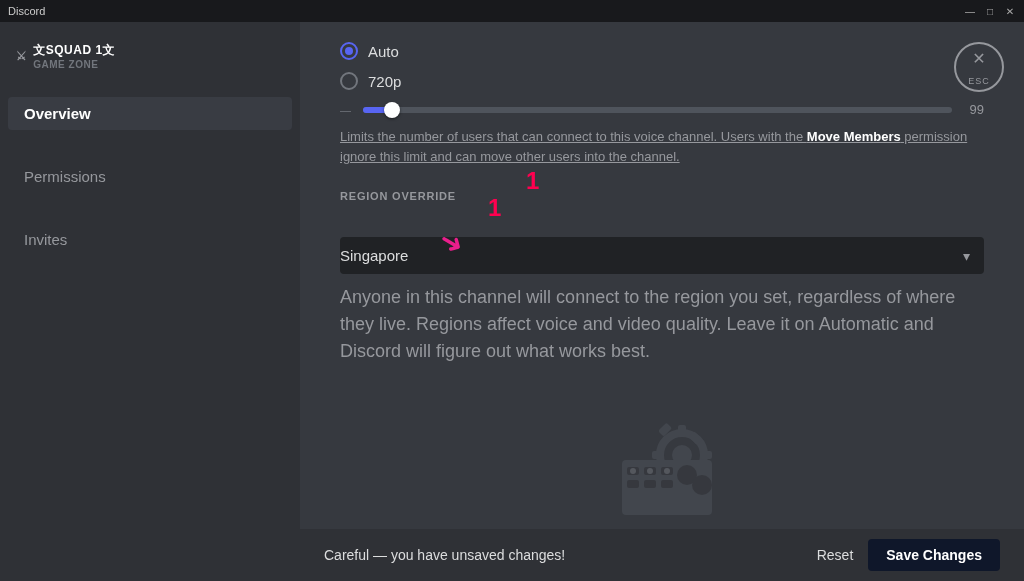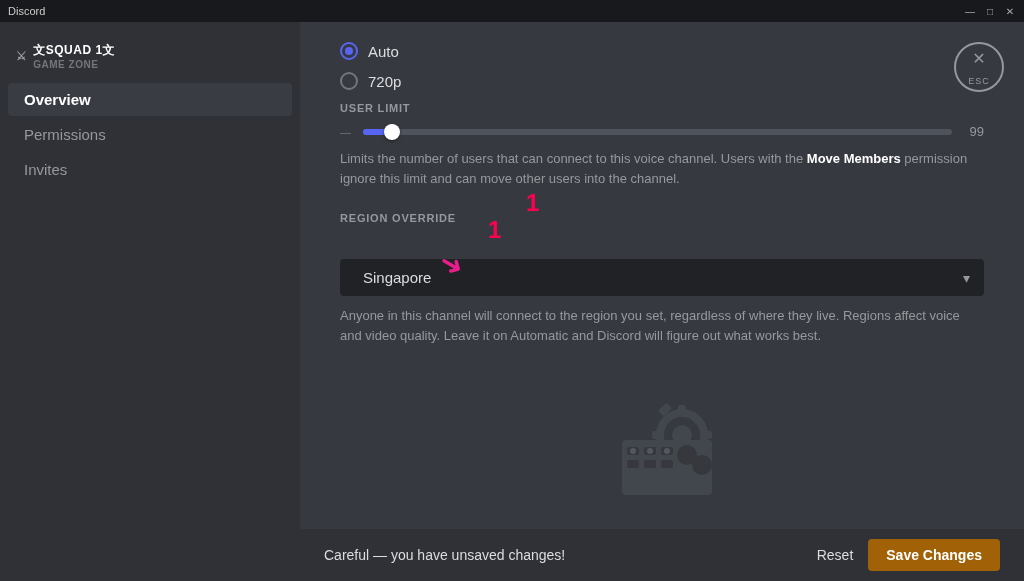--- a/index.html
+++ b/index.html
@@ -60,21 +60,21 @@
       letter-spacing: 0.5px;
     }
     .server-icon { font-size: 12px; }
     .server-name { color: #ffffff; font-size: 12px; }
     .server-subtitle { color: #72767d; font-size: 10px; }
 
     .nav-item {
       padding: 8px 16px;
       cursor: pointer;
       border-radius: 4px;
-      margin: 1px 8px;
+      margin: 15px 8px;
       font-size: 15px;
       color: #96989d;
     }
     .nav-item.active {
       background: #393c43;
       color: #ffffff;
       font-weight: 600;
     }
     .nav-item.danger { color: #ed4245; }
 
@@ -189,49 +189,50 @@
       box-shadow: 0 1px 3px rgba(0,0,0,0.5);
     }
     .slider-value { font-size: 13px; color: #96989d; min-width: 20px; text-align: right; }
     .slider-min { font-size: 11px; color: #72767d; }
 
     .slider-desc {
       font-size: 13px;
       color: #96989d;
       margin: 10px 0 24px;
       line-height: 1.5;
+      text-decoration: underline;
     }
     .slider-desc strong { color: #ffffff; }
     .dropdown-wrapper {
       position: relative;
       margin-bottom: 10px;
     }
     .dropdown-select {
       width: 100%;
       background: #202225;
       border: none;
       border-radius: 4px;
-      padding: 10px 23px;
+      padding: 10px 0;
       color: #dcddde;
       font-size: 15px;
       cursor: pointer;
       appearance: none;
       -webkit-appearance: none;
     }
     .dropdown-arrow {
       position: absolute;
       right: 14px;
       top: 50%;
       transform: translateY(-50%);
       color: #96989d;
       pointer-events: none;
     }
 
     .region-desc {
-      font-size: 13px;
+      font-size: 18px;
       color: #96989d;
       line-height: 1.5;
       margin-bottom: 20px;
     }
 
     
     .illustration {
       display: flex;
       justify-content: center;
       padding: 20px 0;
@@ -259,21 +260,21 @@
     .reset-btn {
       background: transparent;
       border: none;
       color: #dcddde;
       font-size: 14px;
       cursor: pointer;
       padding: 6px 12px;
       border-radius: 3px;
     }
     .save-btn {
-      background: #a16207;
+      background: #0f172a;
       border: none;
       border-radius: 4px;
       color: #ffffff;
       font-size: 14px;
       font-weight: 600;
       padding: 8px 18px;
       cursor: pointer;
     }
   </style>
 </head>
@@ -323,21 +324,20 @@
         <div class="radio-circle selected"></div>
         <span class="radio-label">Auto</span>
       </div>
       <div class="radio-option">
         <div class="radio-circle"></div>
         <span class="radio-label">720p</span>
       </div>
 
 
       <div>
-        <div class="section-label">USER LIMIT</div>
         <div class="slider-row">
           <span class="slider-min">—</span>
           <div class="slider-track">
             <div class="slider-fill"></div>
             <div class="slider-thumb"></div>
           </div>
           <span class="slider-value">99</span>
         </div>
         <p class="slider-desc">
           Limits the number of users that can connect to this voice channel. Users with the <strong>Move Members</strong> permission ignore this limit and can move other users into the channel.

